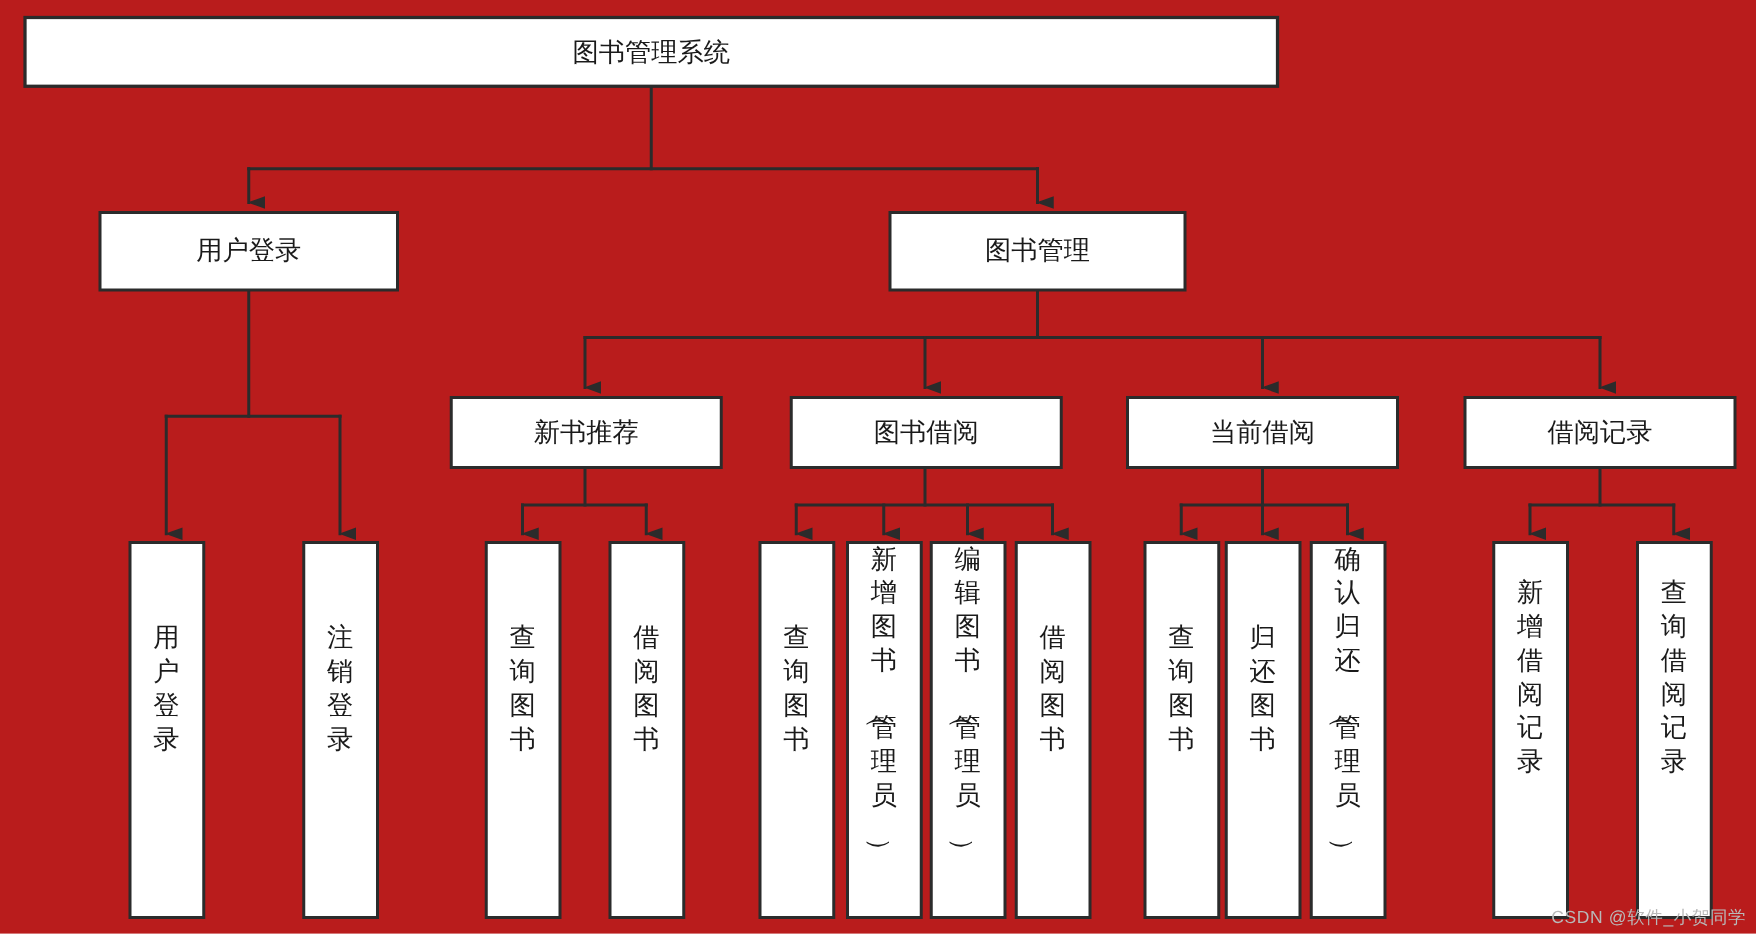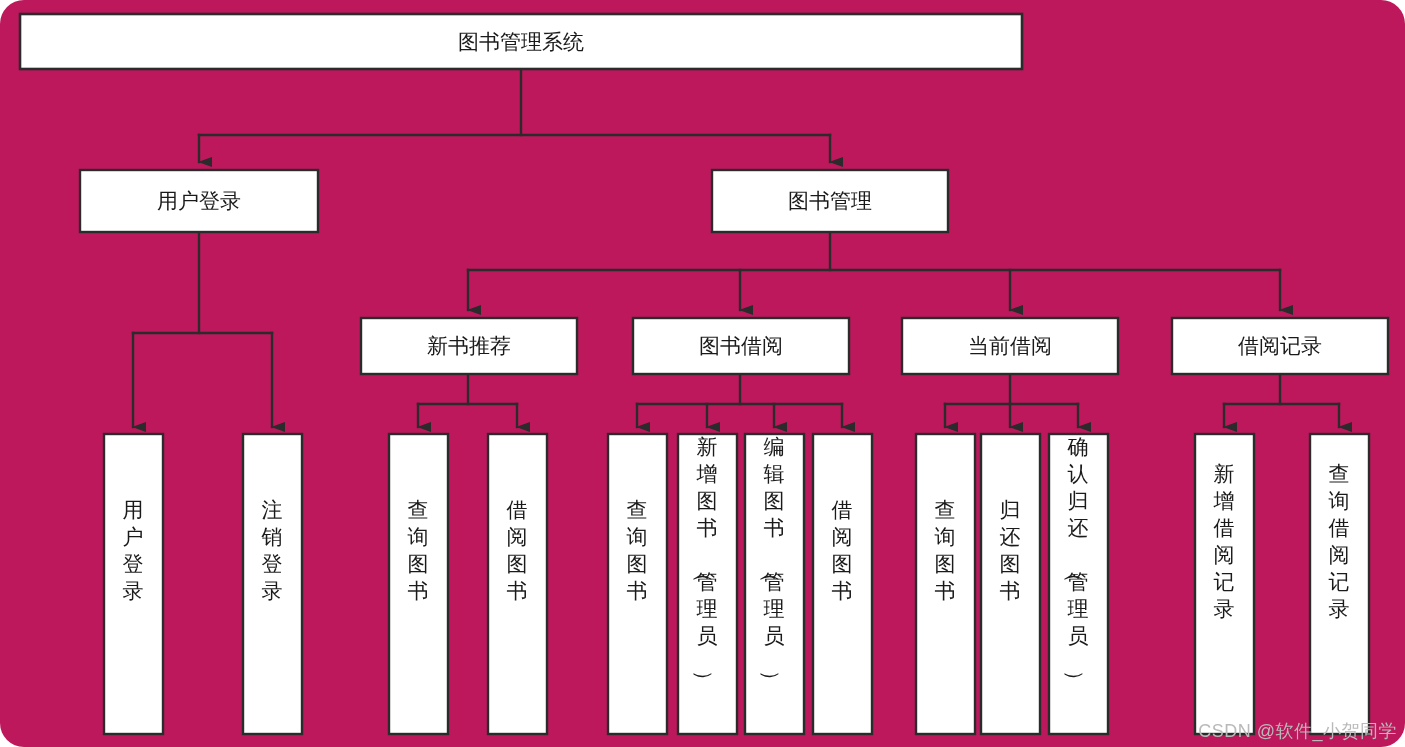--- a/index.html
+++ b/index.html
@@ -7,23 +7,22 @@
     padding: 0;
     background: #ffffff;
   }
   body {
     font-family: "Liberation Sans", "DejaVu Sans", sans-serif;
   }
   #canvas {
     position: relative;
     width: 1405px;
     height: 747px;
-    background: #be185d;
+    background: #b91c1c;
     overflow: hidden;
-    border-radius: 24px;
   }
   svg.diagram {
     position: absolute;
     left: 0;
     top: 0;
     width: 1405px;
     height: 747px;
   }
   .node-box {
     fill: #ffffff;
@@ -55,21 +54,21 @@
     font-family: "Liberation Sans", "DejaVu Sans", sans-serif;
     font-size: 21px;
     fill: #1a1a1a;
     text-anchor: middle;
   }
   .watermark {
     position: absolute;
     right: 8px;
     bottom: 4px;
     font-family: "Liberation Sans", "DejaVu Sans", sans-serif;
-    font-size: 18px;
+    font-size: 14px;
     color: #b9b9b9;
     letter-spacing: 0.5px;
     white-space: nowrap;
     pointer-events: none;
   }
 </style>
 </head>
 <body>
 
 <div id="canvas">

